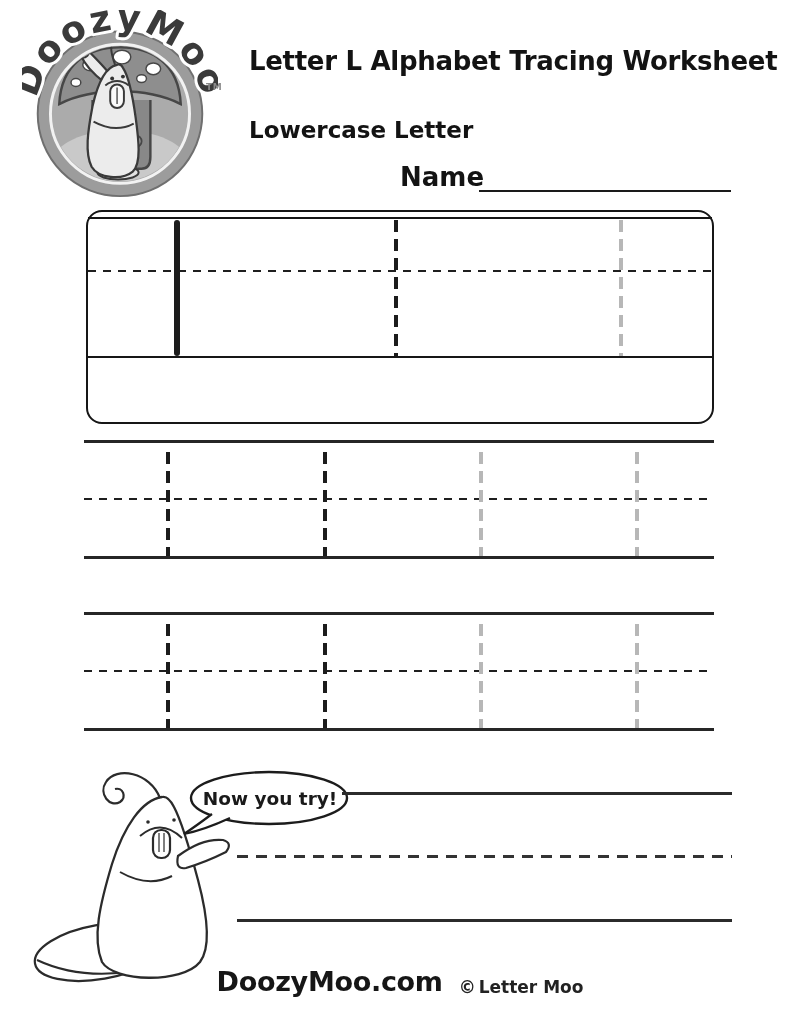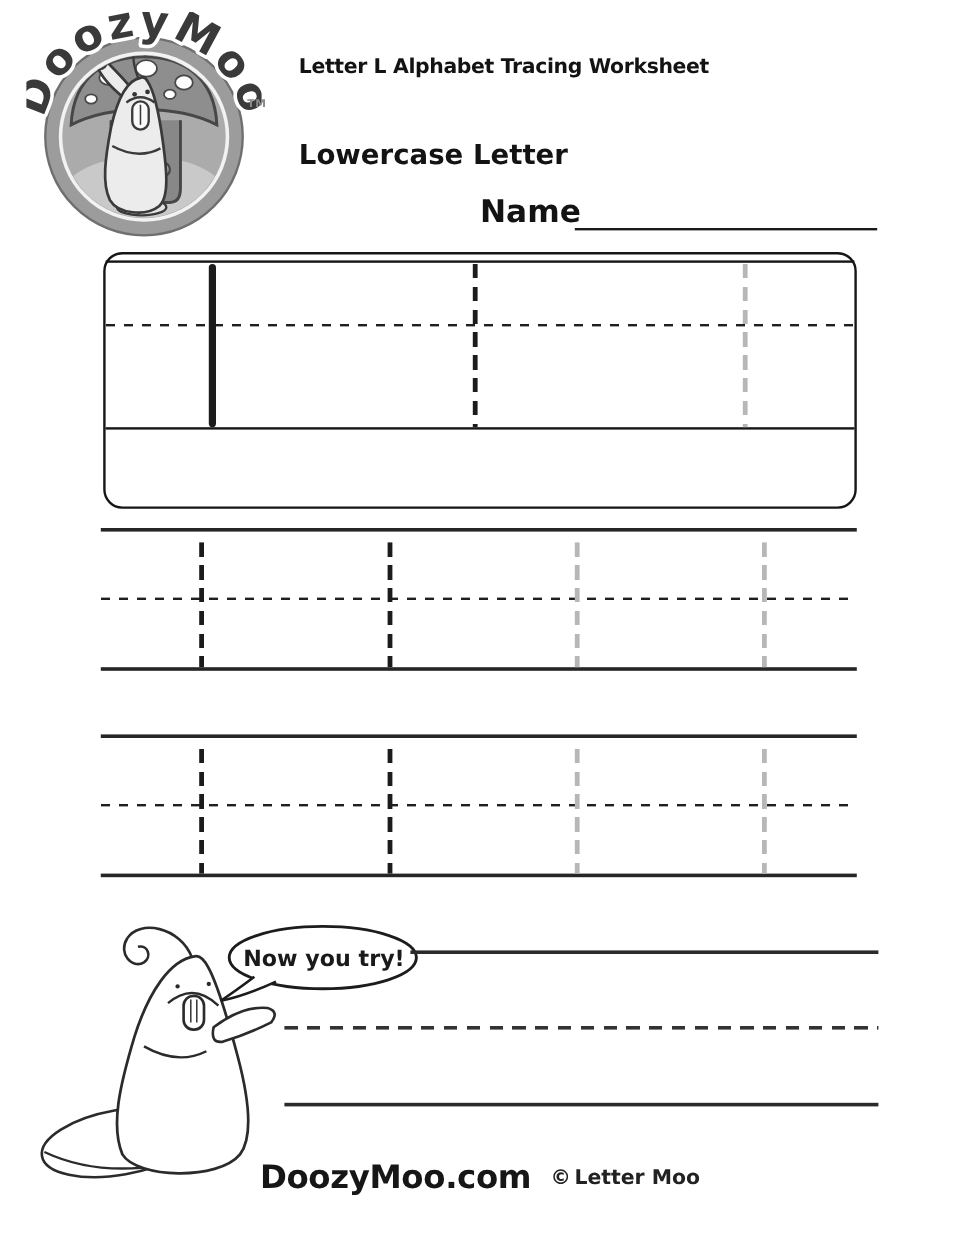--- a/index.html
+++ b/index.html
@@ -3,21 +3,21 @@
 <meta charset="utf-8">
 <style>
   html,body{margin:0;padding:0;background:#ffffff;}
   .page{
     position:relative;width:800px;height:1035px;background:#ffffff;overflow:hidden;
     font-family:"DejaVu Sans","Liberation Sans",sans-serif;color:#141414;
   }
   
   .logo-wrap{position:absolute;left:22px;top:10px;width:196px;height:192px;}
   .tm-mark{position:absolute;left:206px;top:82px;font-size:9px;font-weight:700;color:#8a8a8a;letter-spacing:.5px;}
-  .title1{position:absolute;left:249px;top:46px;font-size:17px;font-weight:700;letter-spacing:-.3px;color:#131313;white-space:nowrap;}
+  .title1{position:absolute;left:249px;top:46px;font-size:26px;font-weight:700;letter-spacing:-.3px;color:#131313;white-space:nowrap;}
   .title2{position:absolute;left:249px;top:82px;font-size:23px;font-weight:700;color:#131313;white-space:nowrap;margin-top:35px;}
   .name-label{position:absolute;left:400px;top:162px;font-size:26px;font-weight:700;color:#131313;}
   .name-line{position:absolute;left:479px;top:190px;width:252px;height:2.4px;background:#1a1a1a;}
   
   .guide-box{
     position:absolute;left:86px;top:210px;width:628px;height:214px;
     border:2.6px solid #161616;border-radius:16px;box-sizing:border-box;background:#fff;
   }
   .guide-box .inner-top{position:absolute;left:0;right:0;top:5px;height:2.2px;background:#161616;}
   .guide-box .mid-dash{position:absolute;left:0;right:0;top:58px;height:2.4px;
@@ -32,21 +32,21 @@
   .practice-row .bottom-line{position:absolute;left:0;right:0;top:116px;height:2.8px;background:#262626;}
   .stroke{position:absolute;}
   
   .mascot-wrap{position:absolute;left:20px;top:760px;width:225px;height:228px;}
   .bubble-wrap{position:absolute;left:182px;top:766px;width:172px;height:76px;text-align:right;}
   .try-line-1{position:absolute;left:342px;top:792px;width:390px;height:2.6px;background:#2b2b2b;}
   .try-line-dash{position:absolute;left:237px;top:855px;width:495px;height:2.6px;
     background:repeating-linear-gradient(90deg,#333333 0 11px,transparent 11px 19px);}
   .try-line-3{position:absolute;left:237px;top:919px;width:495px;height:2.6px;background:#2b2b2b;}
   
-  .footer{position:absolute;left:0;top:966px;width:100%;display:flex;justify-content:center;align-items:center;gap:16px;}
+  .footer{position:absolute;left:0;top:966px;width:100%;display:flex;justify-content:center;align-items:flex-end;gap:16px;}
   .footer .site{font-size:27px;font-weight:700;color:#161616;letter-spacing:-.3px;}
   .footer .copyright{font-size:17px;font-weight:600;color:#222222;display:flex;align-items:baseline;gap:3px;}
   svg text{font-family:"DejaVu Sans","Liberation Sans",sans-serif;}
 </style>
 </head>
 <body>
 
 <div class="page">
 
   <div class="logo-wrap">

